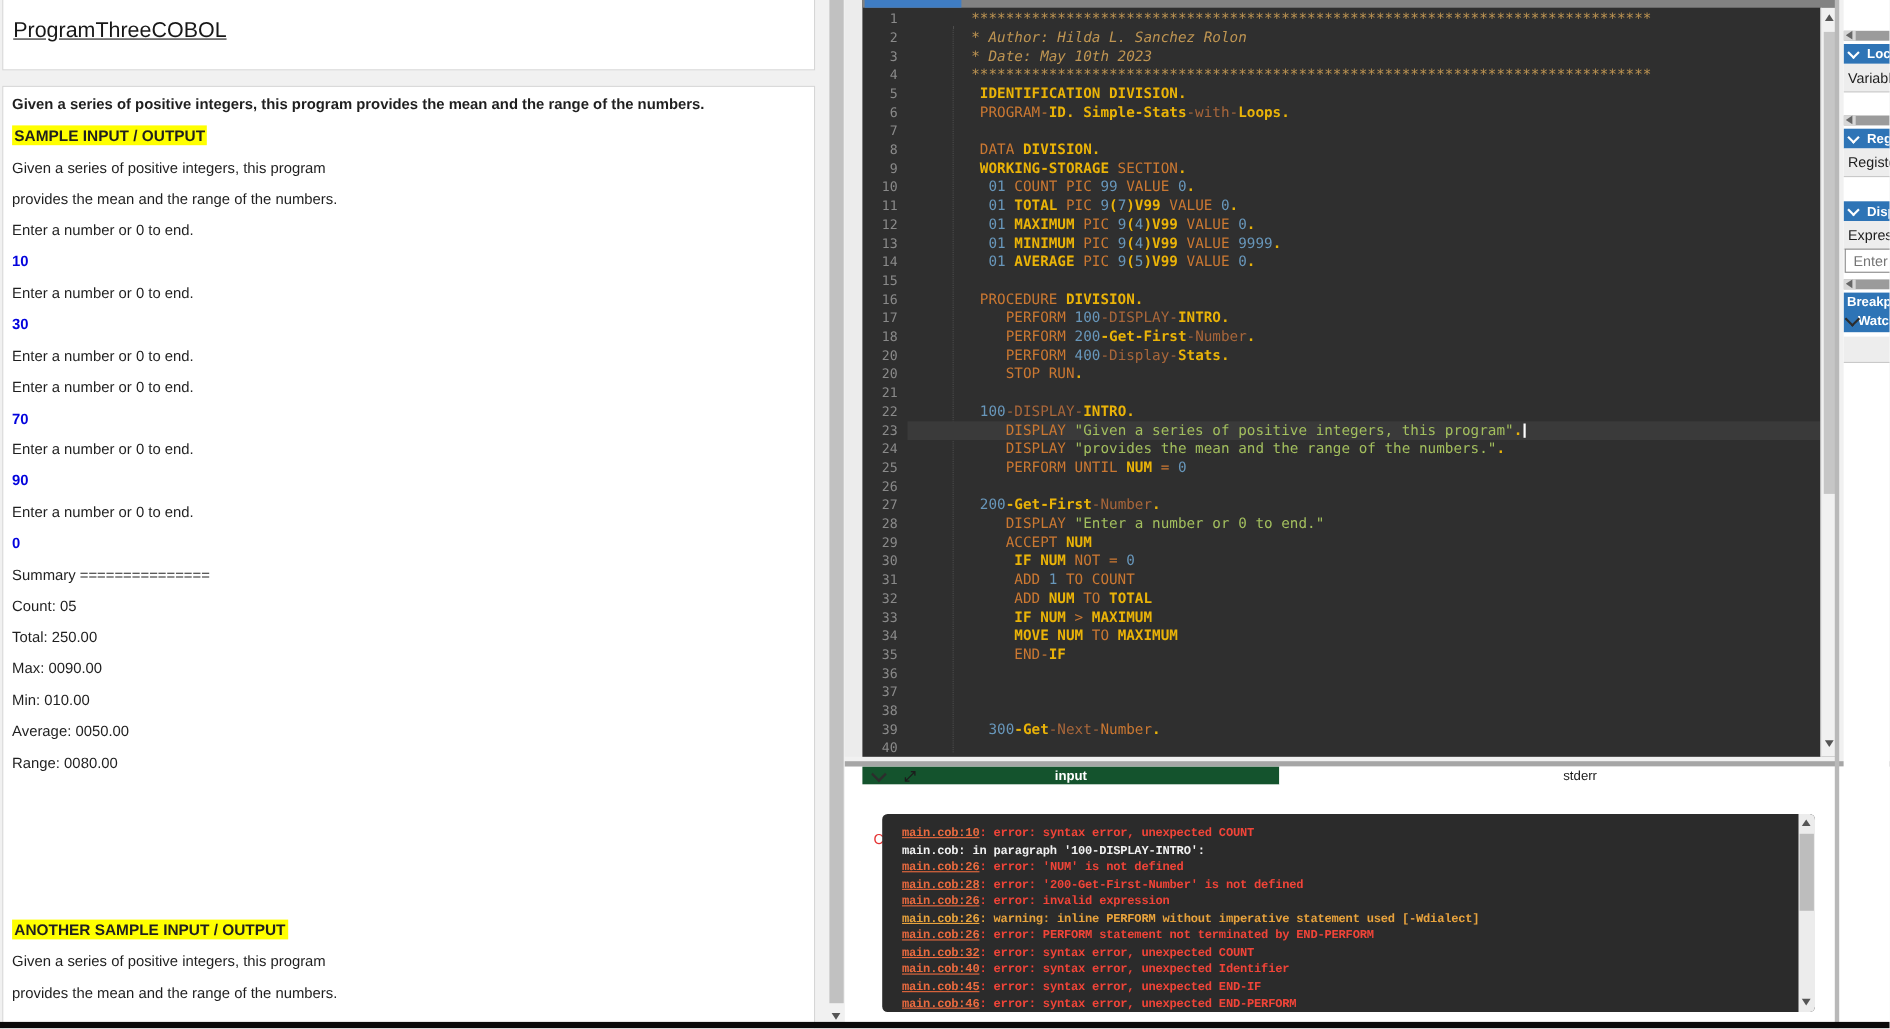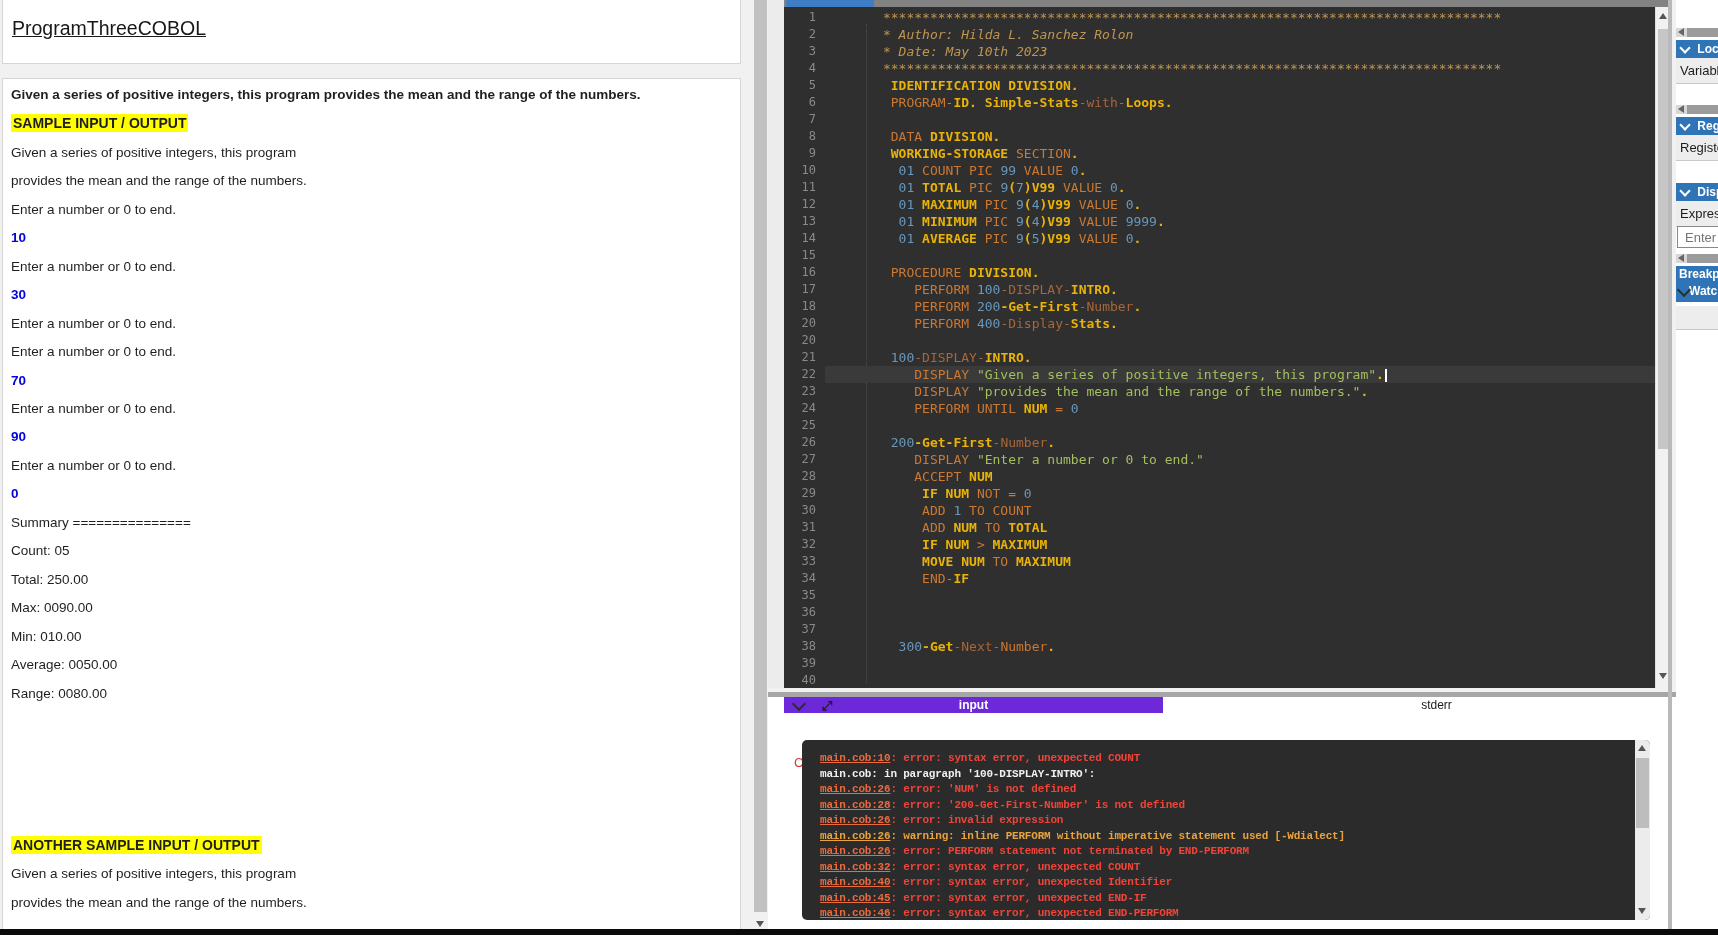--- a/index.html
+++ b/index.html
@@ -48,21 +48,21 @@
   .tok-caret{display:inline-block;width:2px;height:13px;background:#fff;vertical-align:middle;margin-left:1px;}
   .indent-guide{position:absolute;left:82px;top:24px;height:660px;border-left:1px dotted #4d4d4d;}
   .vscroll{left:1655px;top:7px;width:16px;height:681px;background:#f1f1f1;border-left:1px solid #dedede;}
   .vscroll .thumb{position:absolute;left:2px;top:22px;width:12px;height:420px;background:#c6c6c6;}
   .vscroll .arr-up{left:3px;top:6px;}
   .vscroll .arr-down{left:3px;top:666px;}
 
   
   .splitter{left:768px;top:692px;width:950px;height:5px;background:#a6a6a6;}
   .console-bg{left:768px;top:697px;width:950px;height:233px;background:#fff;}
-  .tab-dark{left:784px;top:697px;width:379px;height:16px;background:#6d28d9;}
+  .tab-dark{left:784px;top:697px;width:379px;height:16px;background:#14532d;}
   .tab-dark .label{position:absolute;left:0;right:0;text-align:center;top:1px;
                    color:#fff;font-size:12px;font-weight:bold;}
   .tab-light{left:1163px;top:697px;width:547px;height:16px;background:#fff;}
   .tab-light .label{position:absolute;left:0;right:0;text-align:center;top:1px;color:#1a1a1a;font-size:12px;}
   .chev{display:inline-block;width:8px;height:8px;border-left:2.5px solid #2d2d2d;border-bottom:2.5px solid #2d2d2d;
         transform:rotate(-45deg);}
   .console-chevron{left:794px;top:699px;}
   .expand-icon{left:822px;top:698px;color:#1c1c1c;font-size:13px;font-weight:bold;}
   .status-line{left:794px;top:717px;font-size:13px;color:#e53131;margin-top:38px;}
   .terminal{left:802px;top:740px;width:848px;height:180px;background:#2b2b2b;border-radius:5px;overflow:hidden;}
@@ -200,20 +200,21 @@
         <div class="code-line"><span class="tok-n">        01 </span><span class="tok-k">COUNT PIC </span><span class="tok-n">99 </span><span class="tok-k">VALUE </span><span class="tok-n">0</span><span class="tok-w">.</span></div>
         <div class="code-line"><span class="tok-n">        01 </span><span class="tok-w">TOTAL </span><span class="tok-k">PIC </span><span class="tok-n">9</span><span class="tok-w">(</span><span class="tok-n">7</span><span class="tok-w">)V99 </span><span class="tok-k">VALUE </span><span class="tok-n">0</span><span class="tok-w">.</span></div>
         <div class="code-line"><span class="tok-n">        01 </span><span class="tok-w">MAXIMUM </span><span class="tok-k">PIC </span><span class="tok-n">9</span><span class="tok-w">(</span><span class="tok-n">4</span><span class="tok-w">)V99 </span><span class="tok-k">VALUE </span><span class="tok-n">0</span><span class="tok-w">.</span></div>
         <div class="code-line"><span class="tok-n">        01 </span><span class="tok-w">MINIMUM </span><span class="tok-k">PIC </span><span class="tok-n">9</span><span class="tok-w">(</span><span class="tok-n">4</span><span class="tok-w">)V99 </span><span class="tok-k">VALUE </span><span class="tok-n">9999</span><span class="tok-w">.</span></div>
         <div class="code-line"><span class="tok-n">        01 </span><span class="tok-w">AVERAGE </span><span class="tok-k">PIC </span><span class="tok-n">9</span><span class="tok-w">(</span><span class="tok-n">5</span><span class="tok-w">)V99 </span><span class="tok-k">VALUE </span><span class="tok-n">0</span><span class="tok-w">.</span></div>
         <div class="code-line"></div>
         <div class="code-line"><span class="tok-k">       PROCEDURE </span><span class="tok-w">DIVISION.</span></div>
         <div class="code-line"><span class="tok-k">          PERFORM </span><span class="tok-n">100</span><span class="tok-d">-DISPLAY-</span><span class="tok-w">INTRO.</span></div>
         <div class="code-line"><span class="tok-k">          PERFORM </span><span class="tok-n">200</span><span class="tok-w">-Get-First</span><span class="tok-d">-Number</span><span class="tok-w">.</span></div>
         <div class="code-line"><span class="tok-k">          PERFORM </span><span class="tok-n">400</span><span class="tok-d">-Display-</span><span class="tok-w">Stats.</span></div>
+        <div class="code-line"><span class="tok-k">          STOP RUN</span><span class="tok-w">.</span></div>
         <div class="code-line"></div>
         <div class="code-line"><span class="tok-n">       100</span><span class="tok-d">-DISPLAY-</span><span class="tok-w">INTRO.</span></div>
         <div class="code-line active"><span class="tok-k">          DISPLAY </span><span class="tok-s">"Given a series of positive integers, this program"</span><span class="tok-w">.</span><span class="tok-caret"></span></div>
         <div class="code-line"><span class="tok-k">          DISPLAY </span><span class="tok-s">"provides the mean and the range of the numbers."</span><span class="tok-w">.</span></div>
         <div class="code-line"><span class="tok-k">          PERFORM UNTIL </span><span class="tok-w">NUM </span><span class="tok-k">= </span><span class="tok-n">0</span></div>
         <div class="code-line"></div>
         <div class="code-line"><span class="tok-n">       200</span><span class="tok-w">-Get-First</span><span class="tok-d">-Number</span><span class="tok-w">.</span></div>
         <div class="code-line"><span class="tok-k">          DISPLAY </span><span class="tok-s">"Enter a number or 0 to end."</span></div>
         <div class="code-line"><span class="tok-k">          ACCEPT </span><span class="tok-w">NUM</span></div>
         <div class="code-line"><span class="tok-w">           IF NUM </span><span class="tok-k">NOT = </span><span class="tok-n">0</span></div>

